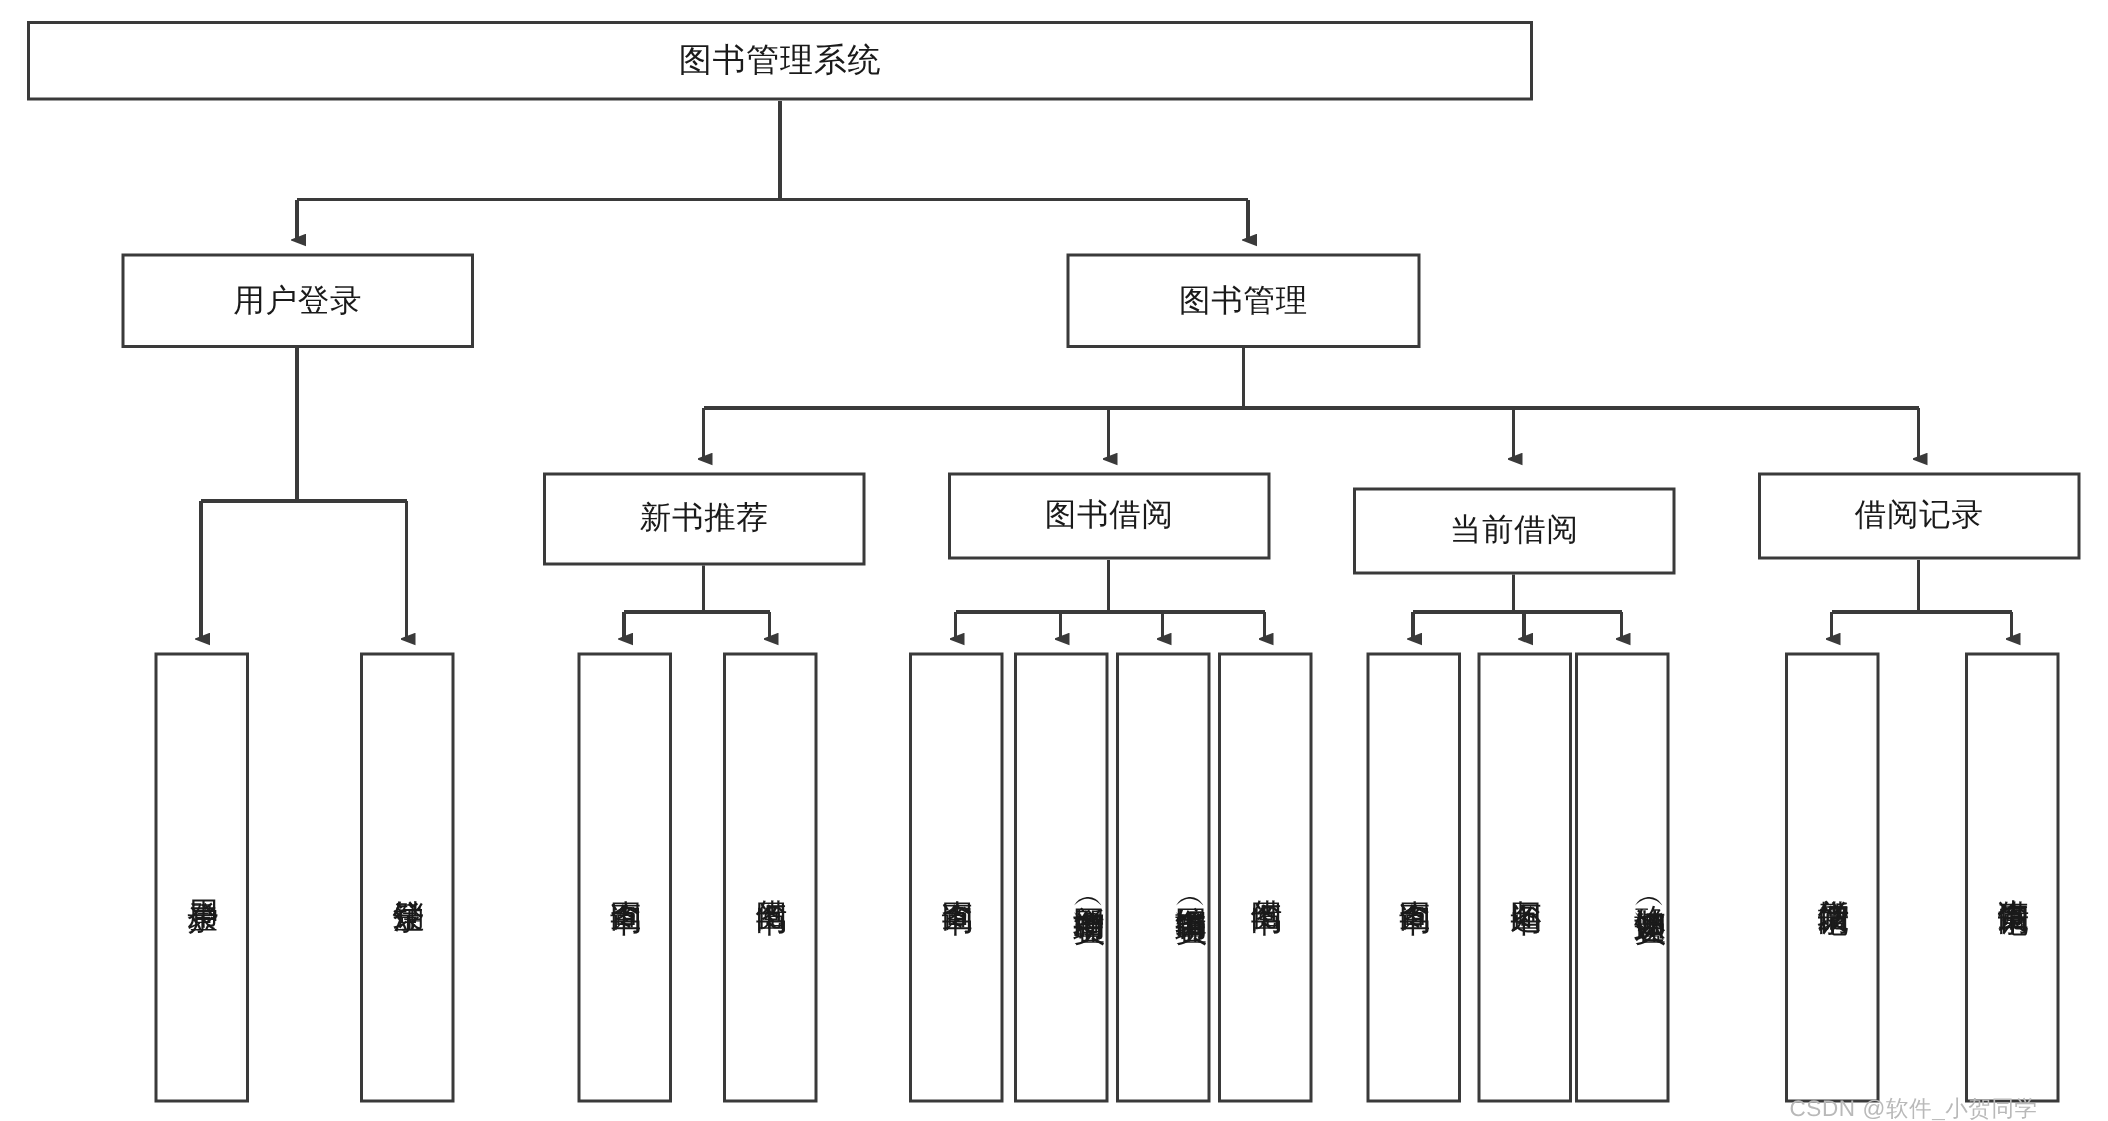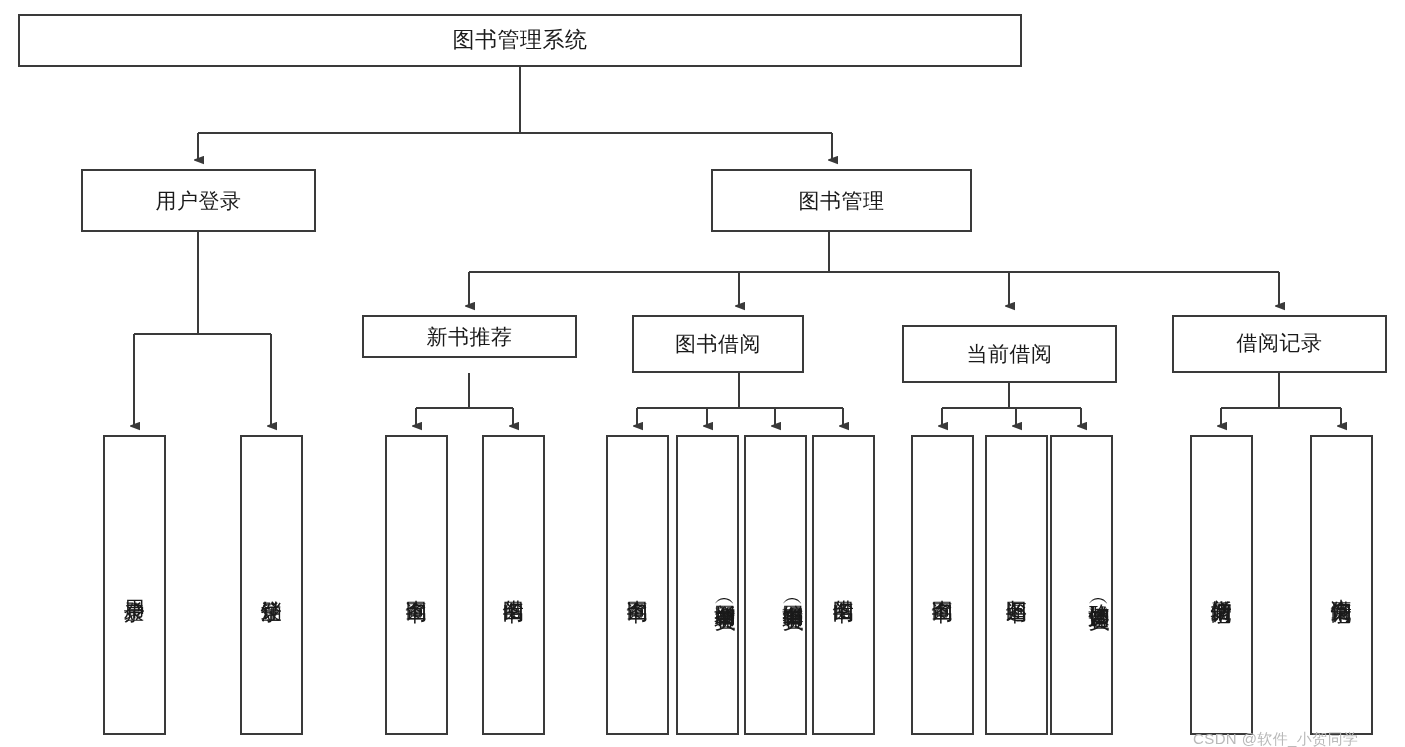--- a/index.html
+++ b/index.html
@@ -123,27 +123,27 @@
     </g>
   </svg>
 
   <div id="nodes">
       <div class="node node-h node-root" style="left: 18px; top: 14px; width: 1004px; height: 53px;">
         <span>图书管理系统</span>
       </div>
       <div class="node node-h" style="left: 81px; top: 169px; width: 235px; height: 63px;">
         <span>用户登录</span>
       </div>
-      <div class="node node-h" style="left: 711px; top: 169px; width: 261px; height: 63px;">
+      <div class="node node-h" style="left: 711px; top: 169px; width: 236px; height: 63px;">
         <span>图书管理</span>
       </div>
-      <div class="node node-h" style="left: 362px; top: 315px; width: 215px; height: 43px;">
+      <div class="node node-h" style="left: 362px; top: 315px; width: 215px; height: 62px;">
         <span>新书推荐</span>
       </div>
-      <div class="node node-h" style="left: 632px; top: 315px; width: 172px; height: 58px;">
+      <div class="node node-h" style="left: 632px; top: 315px; width: 215px; height: 58px;">
         <span>图书借阅</span>
       </div>
       <div class="node node-h" style="left: 902px; top: 315px; width: 215px; height: 58px; margin-top: 10px;">
         <span>当前借阅</span>
       </div>
       <div class="node node-h" style="left: 1172px; top: 315px; width: 215px; height: 58px; font-family: Liberation Serif, serif;">
         <span>借阅记录</span>
       </div>
       <div class="node node-v short" style="left: 103px; top: 435px; width: 63px; height: 300px;">
         <span>用户登录</span>

